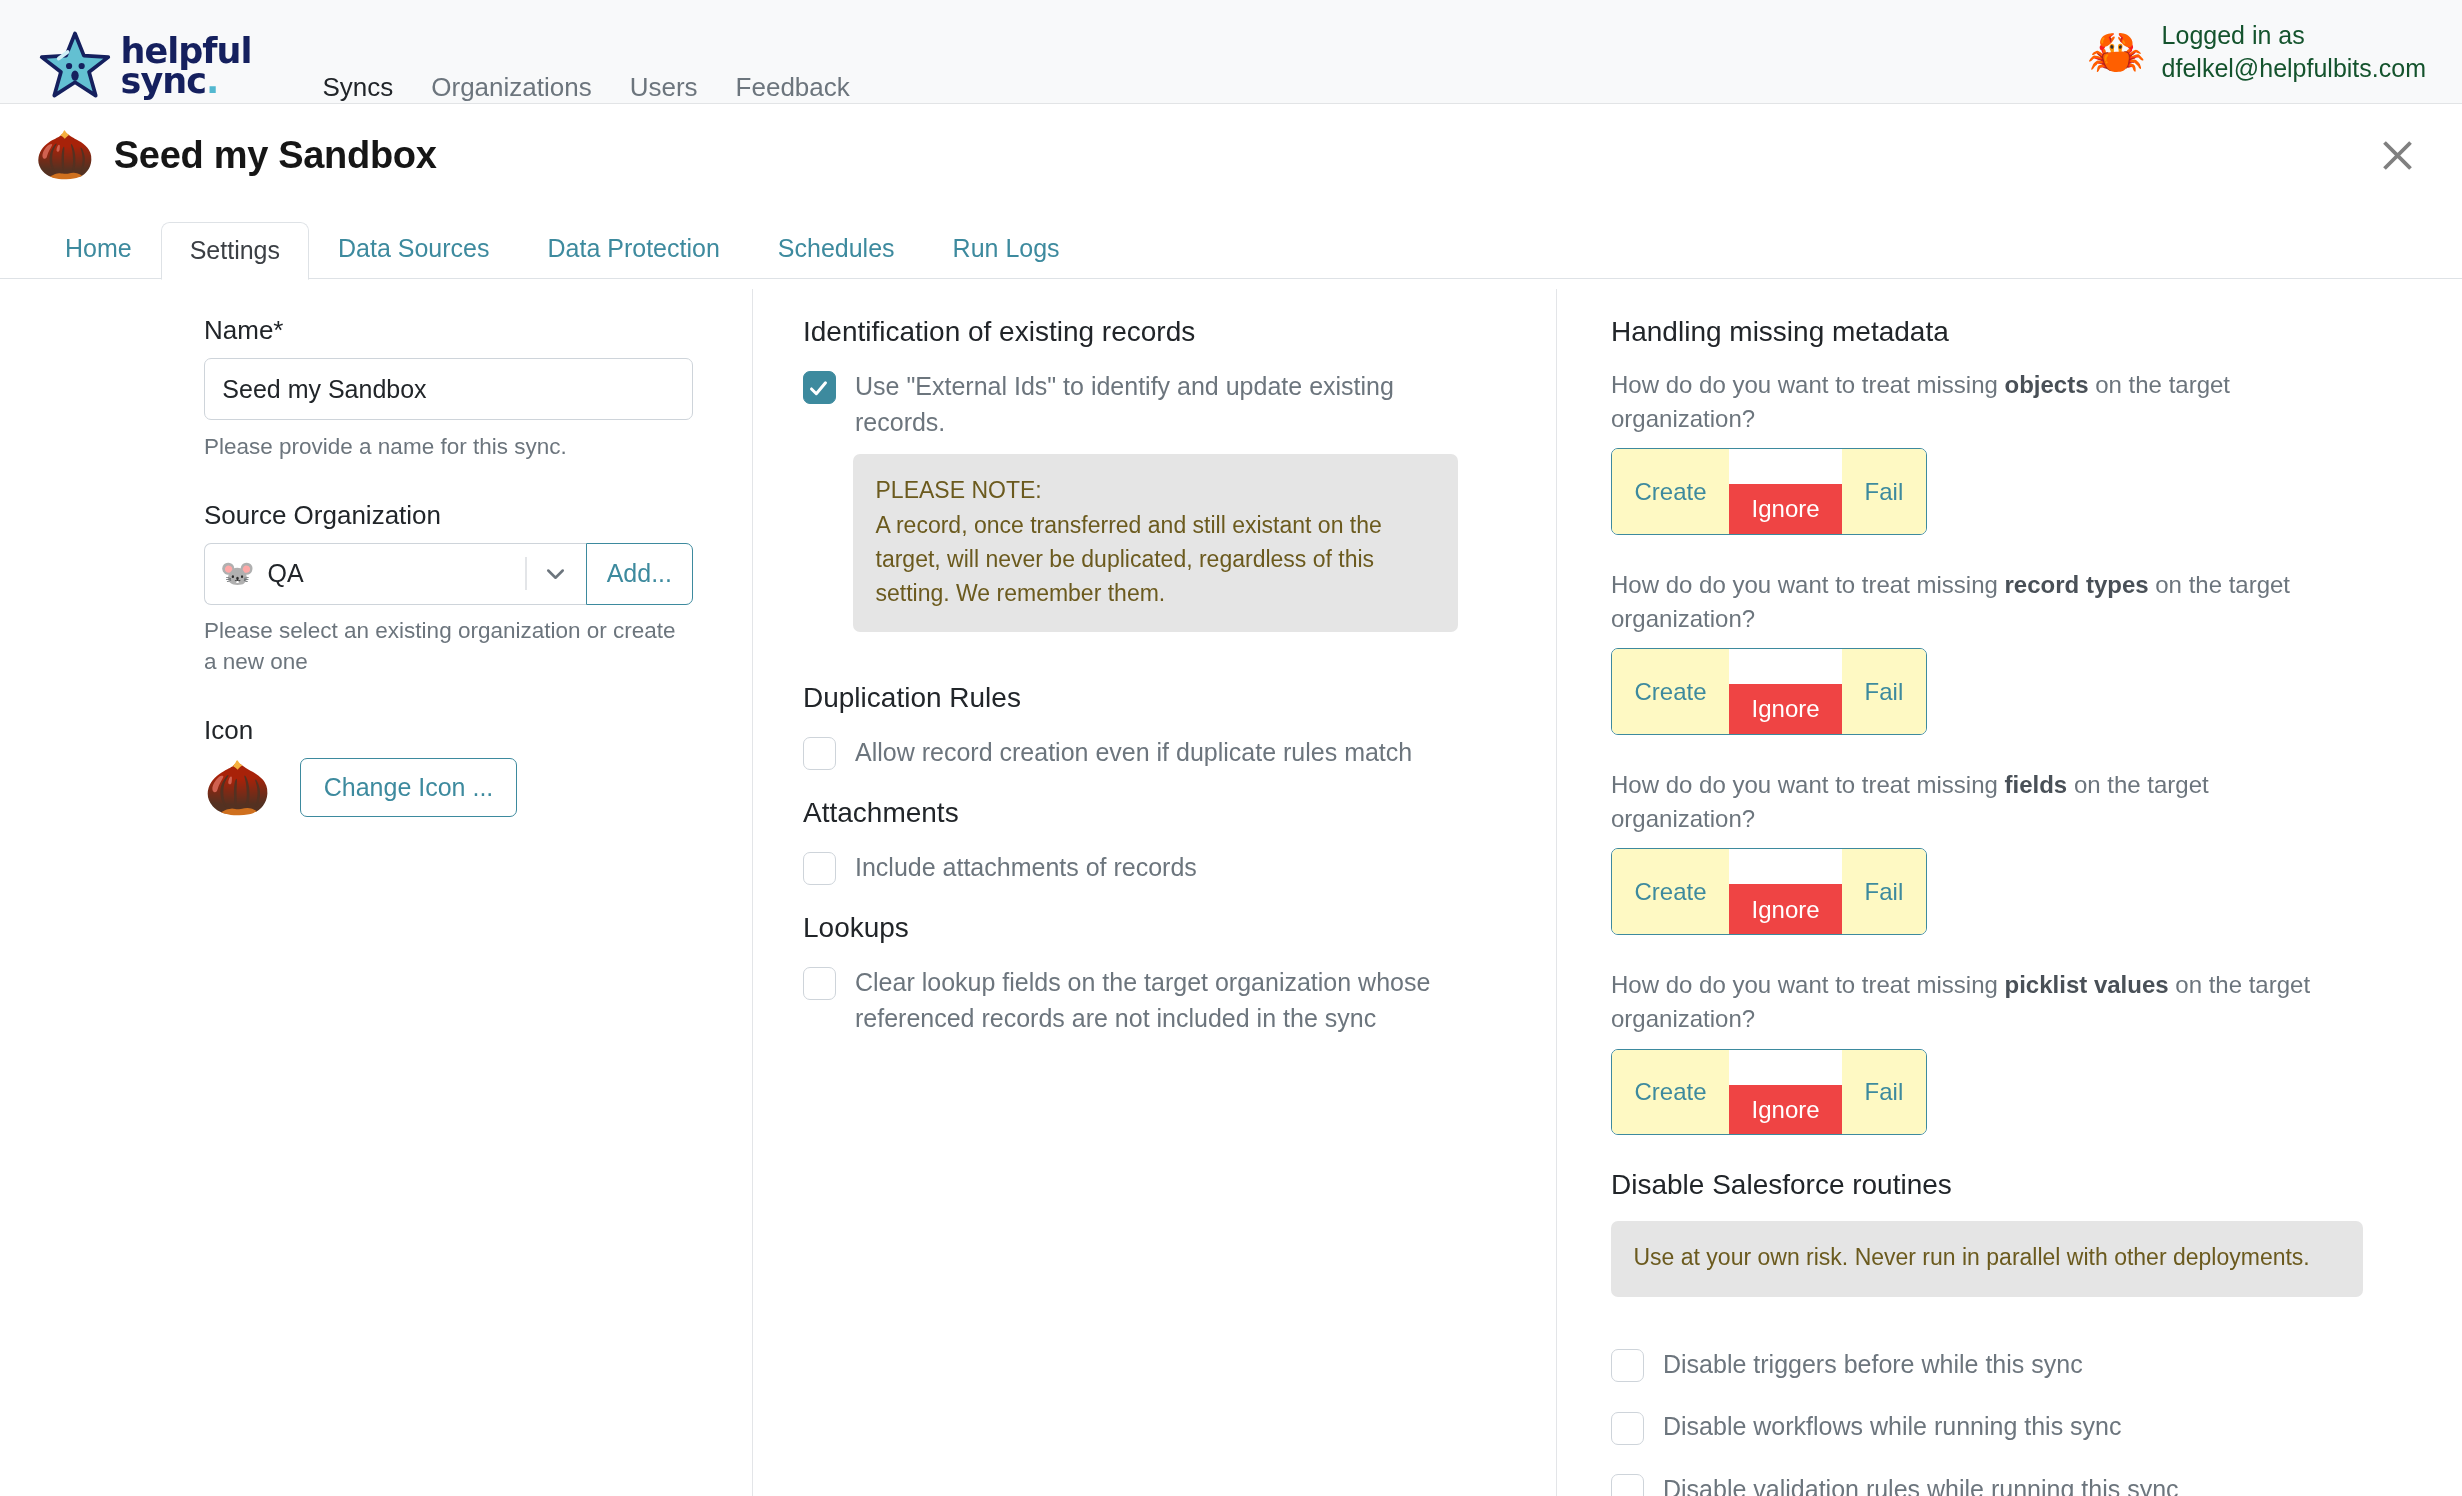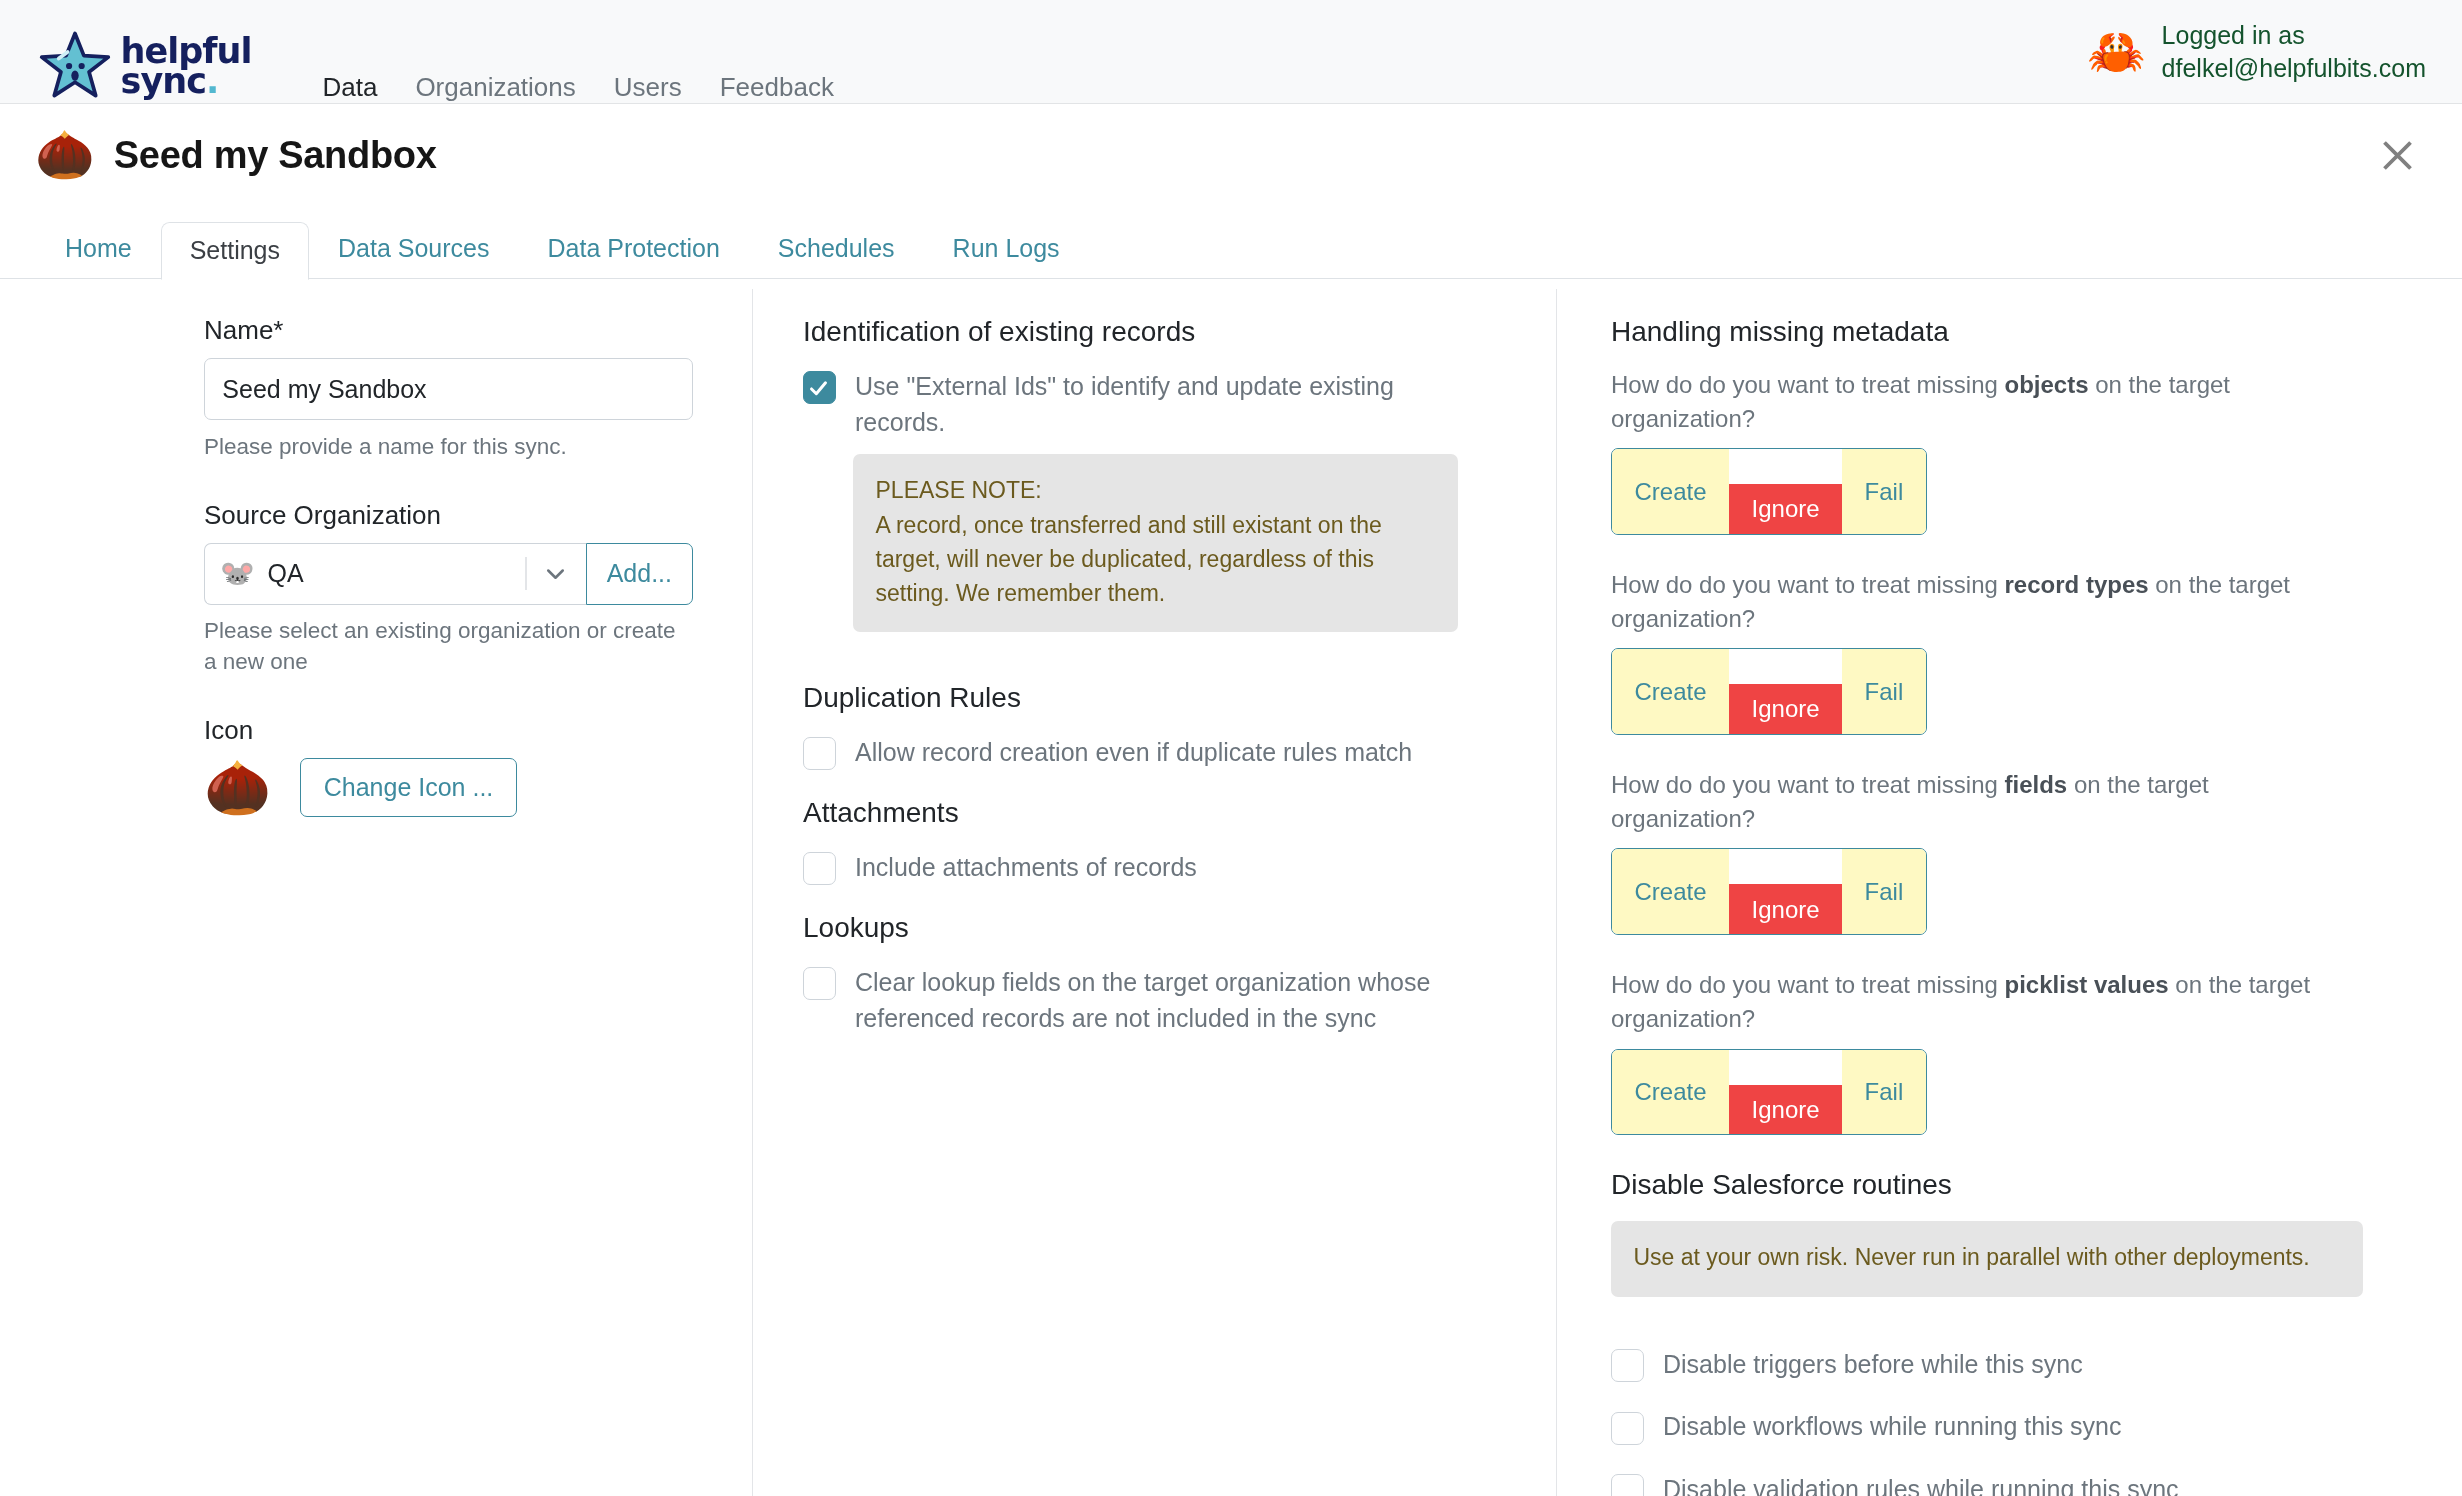--- a/index.html
+++ b/index.html
@@ -218,21 +218,21 @@
         <circle cx="59" cy="50" r="4.2" fill="#15205e"></circle>
         <ellipse cx="50" cy="63" rx="5" ry="7" fill="#15205e"></ellipse>
       </svg>
       <div class="logo-word">
         <span class="l1">helpful</span>
         <span class="l2"><span>sync</span><span class="dot">.</span></span>
       </div>
     </div>
 
     <div class="navlinks">
-      <a class="navlink active" href="#">Data</a>
+      <a class="navlink active" href="#">Syncs</a>
       <a class="navlink" href="#">Organizations</a>
       <a class="navlink" href="#">Users</a>
       <a class="navlink" href="#">Feedback</a>
     </div>
 
     <div class="userbox">
       <span class="crab">🦀</span>
       <div class="usertext">
         <div>Logged in as</div>
         <div>dfelkel@helpfulbits.com</div>

